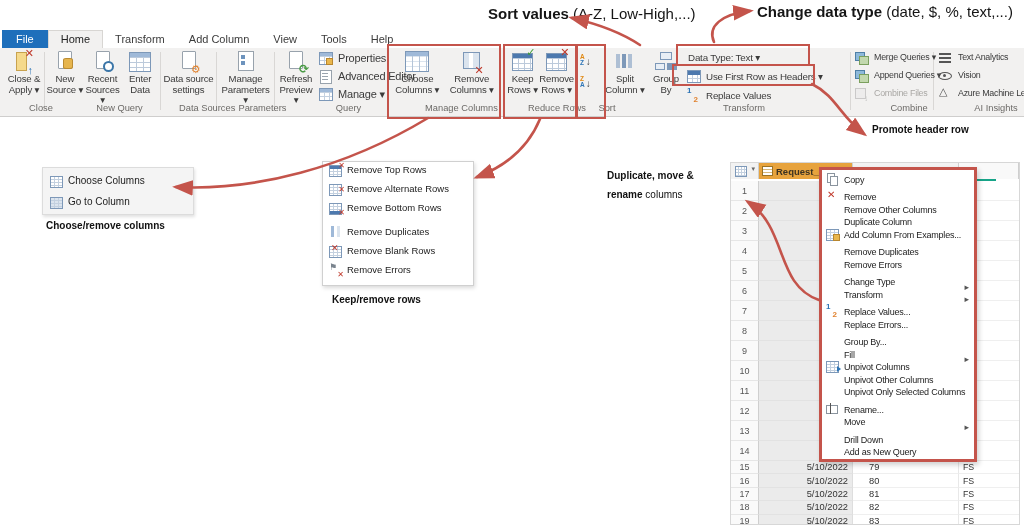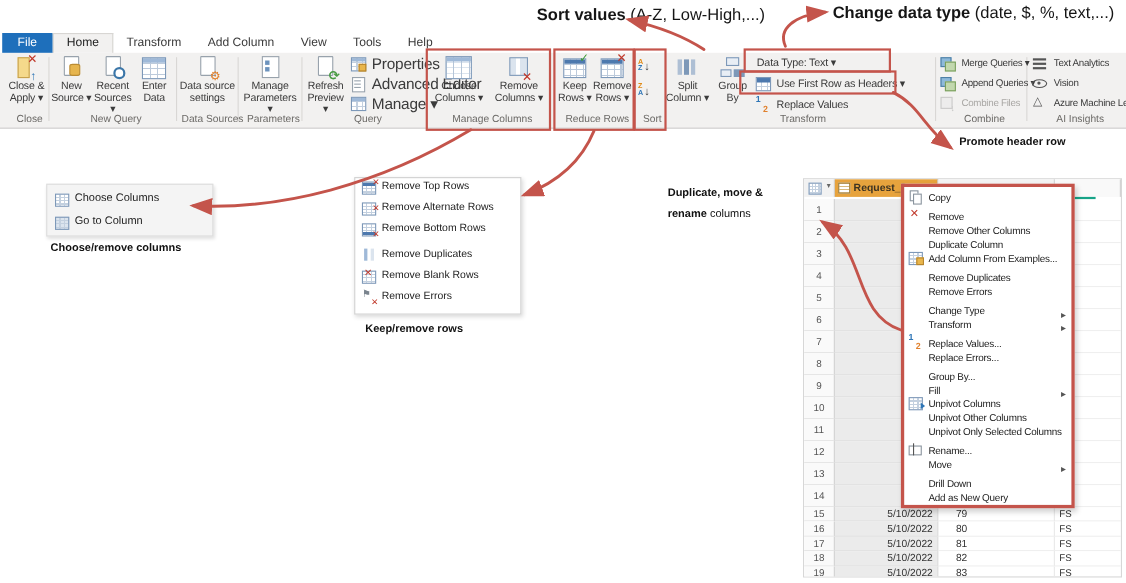--- a/index.html
+++ b/index.html
@@ -14,26 +14,26 @@
   
   #tabbar{position:absolute;left:2px;top:30px;height:18px;display:flex;z-index:5}
   .tab{padding:0 12px;font-size:11px;line-height:18px;color:#3b3b3b;white-space:nowrap}
   .tab.file{background:#1e6fbb;color:#fff;padding:0 14px}
   .tab.active{background:#f2f1f0;border:1px solid #d8d6d3;border-bottom:none;line-height:16px;color:#222}
   
   #rbody{position:absolute;left:0;top:48px;width:1024px;height:68px;background:#f2f1f0;
          border-bottom:1px solid #cfcecd;z-index:1}
   .vsep{position:absolute;top:4px;height:58px;width:1px;background:#d9d7d5}
   .grp{position:absolute;top:0;height:68px}
-  .glabel{position:absolute;top:55px;left:3px;width:100%;text-align:center;font-size:9.3px;color:#6c6a67;white-space:nowrap}
+  .glabel{position:absolute;top:55px;left:17px;width:100%;text-align:center;font-size:9.3px;color:#6c6a67;white-space:nowrap}
   .brow{display:flex;align-items:flex-start}
   .bigbtn{flex:1;display:flex;flex-direction:column;align-items:center;cursor:default}
   .blabel{font-size:9.6px;line-height:10.5px;text-align:center;color:#3b3b3b;letter-spacing:-0.15px}
   .rowbtn{display:flex;align-items:center;height:18px}
-  .rlabel{font-size:14px;letter-spacing:-0.2px;white-space:nowrap;color:#3b3b3b}
+  .rlabel{font-size:11px;letter-spacing:-0.2px;white-space:nowrap;color:#3b3b3b}
   .rowbtn.disabled .rlabel{color:#aaa8a5}
   .rowbtn.disabled .sic{opacity:.45}
   
   #grp-close{left:2px;width:44px}
   #grp-newquery{left:46px;width:113px}
   #grp-datasources{left:162px;width:53px}
   #grp-parameters{left:218px;width:55px}
   #grp-query{left:276px;width:111px;display:flex}
   #grp-query .bigs{width:40px}
   #grp-query .rows,#q-rows{width:71px;padding-top:1px}

